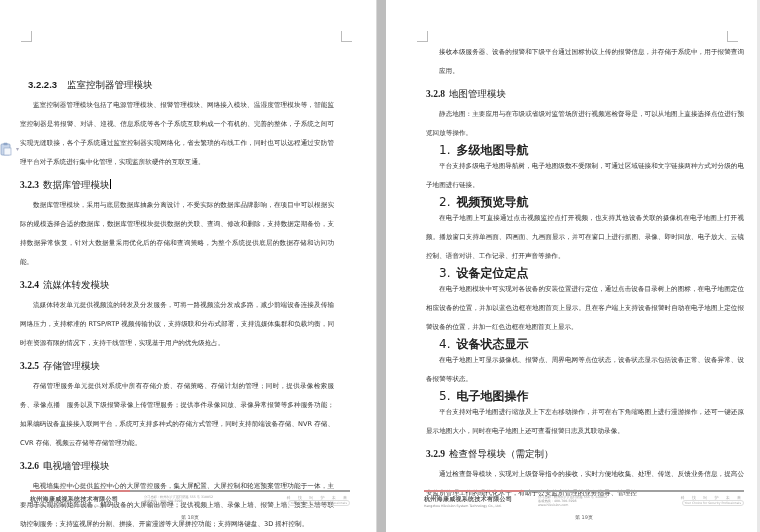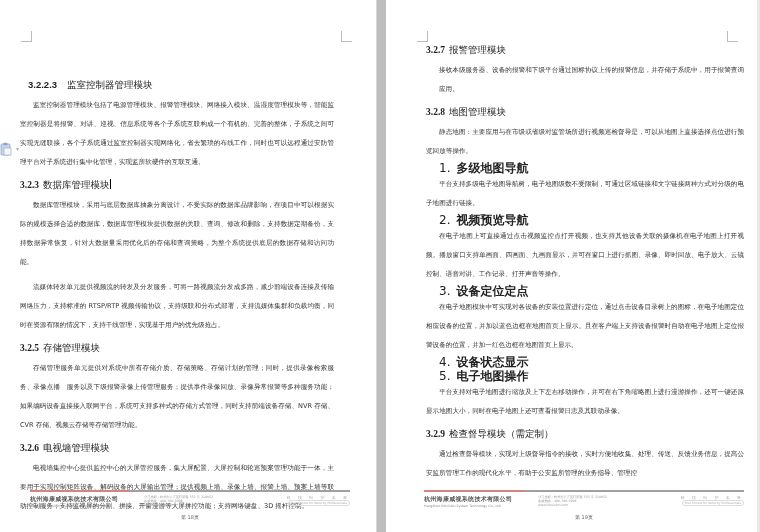--- a/index.html
+++ b/index.html
@@ -79,20 +79,21 @@
   <div class="content">
     <div class="sec">
       <h3 class="first"><span class="num">3.2.2.3</span><span>监室控制器管理模块</span></h3>
       <p>监室控制器管理模块包括了电源管理模块、报警管理模块、网络接入模块、温湿度管理模块等，智能监室控制器是将报警、对讲、巡视、信息系统等各个子系统互联构成一个有机的、完善的整体，子系统之间可实现无缝联接，各个子系统通过监室控制器实现网络化，省去繁琐的布线工作，同时也可以远程通过安防管理平台对子系统进行集中化管理，实现监所软硬件的互联互通。</p>
     </div>
     <div class="sec">
       <h3><span class="num">3.2.3</span><span>数据库管理模块</span><span class="cursor"></span></h3>
       <p>数据库管理模块，采用与底层数据库抽象分离设计，不受实际的数据库品牌影响，在项目中可以根据实际的规模选择合适的数据库，数据库管理模块提供数据的关联、查询、修改和删除，支持数据定期备份，支持数据异常恢复，针对大数据量采用优化后的存储和查询策略，为整个系统提供底层的数据存储和访问功能。</p>
     </div>
     <div class="sec">
+      <h3><span class="num">3.2.4</span><span>流媒体转发模块</span></h3>
       <p>流媒体转发单元提供视频流的转发及分发服务，可将一路视频流分发成多路，减少前端设备连接及传输网络压力，支持标准的 RTSP/RTP 视频传输协议，支持级联和分布式部署，支持流媒体集群和负载均衡，同时在资源有限的情况下，支持干线管理，实现基于用户的优先级抢占。</p>
     </div>
     <div class="sec">
       <h3><span class="num">3.2.5</span><span>存储管理模块</span></h3>
       <p>存储管理服务单元提供对系统中所有存储介质、存储策略、存储计划的管理；同时，提供录像检索服务、录像点播　服务以及下级报警录像上传管理服务；提供事件录像回放、录像异常报警等多种服务功能；如果编码设备直接接入联网平台，系统可支持多种式的存储方式管理，同时支持前端设备存储、NVR 存储、CVR 存储、视频云存储等存储管理功能。</p>
     </div>
     <div class="sec">
       <h3><span class="num">3.2.6</span><span>电视墙管理模块</span></h3>
       <p>电视墙集控中心提供监控中心的大屏管控服务，集大屏配置、大屏控制和轮巡预案管理功能于一体，主要用于实现控制矩阵设备、解码设备的大屏输出管理；提供视频上墙、录像上墙、报警上墙、预案上墙等联动控制服务；支持监视屏的分割、拼接、开窗漫游等大屏拼控功能；支持网络键盘、3D 摇杆控制。</p>
     </div>
@@ -131,37 +132,37 @@
 </div>
 
 <div class="gap"></div>
 
 <div class="page page-right">
   <div class="corner tl" style="left:31px;top:31px;"></div>
   <div class="corner tr" style="left:341px;top:31px;"></div>
 
   <div class="content">
     <div class="sec">
-      <h3><span class="num">3.2.7</span><span>报警管理模块</span></h3>
       <p style="padding-left:13px;text-indent:0;">接收本级服务器、设备的报警和下级平台通过国标协议上传的报警信息，并存储于系统中，用于报警查询应用。</p>
     </div>
     <div class="sec">
       <h3><span class="num">3.2.8</span><span>地图管理模块</span></h3>
       <p>静态地图：主要应用与在市级或省级对监管场所进行视频巡检督导是，可以从地图上直接选择点位进行预览回放等操作。</p>
 
       <div class="li-title"><span class="n">1.</span><span>多级地图导航</span></div>
       <p>平台支持多级电子地图导航树，电子地图级数不受限制，可通过区域链接和文字链接两种方式对分级的电子地图进行链接。</p>
 
       <div class="li-title"><span class="n">2.</span><span>视频预览导航</span></div>
       <p>在电子地图上可直接通过点击视频监控点打开视频，也支持其他设备关联的摄像机在电子地图上打开视频。播放窗口支持单画面、四画面、九画面显示，并可在窗口上进行抓图、录像、即时回放、电子放大、云镜控制、语音对讲、工作记录、打开声音等操作。</p>
 
       <div class="li-title"><span class="n">3.</span><span>设备定位定点</span></div>
       <p>在电子地图模块中可实现对各设备的安装位置进行定位，通过点击设备目录树上的图标，在电子地图定位相应设备的位置，并加以蓝色边框在地图首页上显示。且在客户端上支持设备报警时自动在电子地图上定位报警设备的位置，并加一红色边框在地图首页上显示。</p>
 
       <div class="li-title"><span class="n">4.</span><span>设备状态显示</span></div>
+      <p>在电子地图上可显示摄像机、报警点、周界电网等点位状态，设备状态显示包括设备正常、设备异常、设备报警等状态。</p>
 
       <div class="li-title"><span class="n">5.</span><span>电子地图操作</span></div>
       <p>平台支持对电子地图进行缩放及上下左右移动操作，并可在右下角缩略图上进行漫游操作，还可一键还原显示地图大小，同时在电子地图上还可查看报警日志及其联动录像。</p>
     </div>
     <div class="sec">
       <h3><span class="num">3.2.9</span><span>检查督导模块（需定制）</span></h3>
       <p>通过检查督导模块，实现对上级督导指令的接收，实时方便地收集、处理、传送、反馈业务信息，提高公安监所管理工作的现代化水平，有助于公安监所管理的业务指导、管理控</p>
     </div>
   </div>
 

